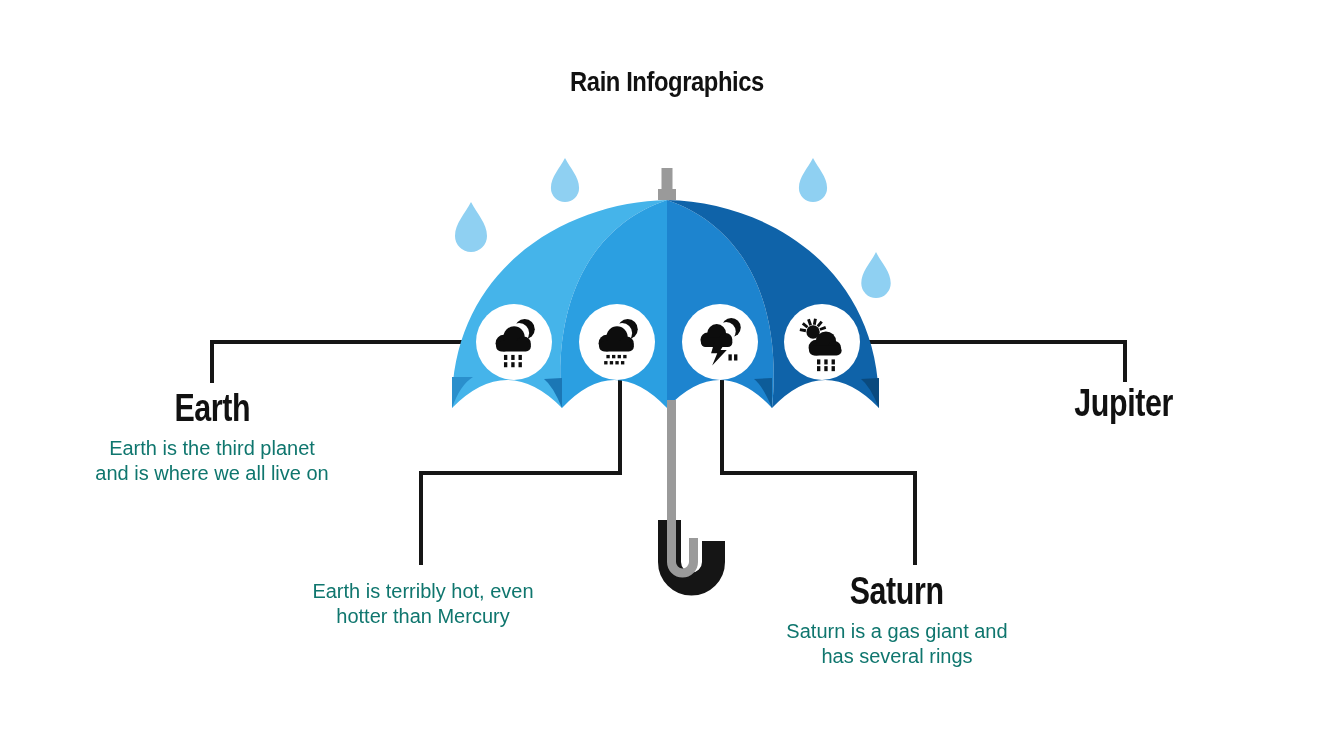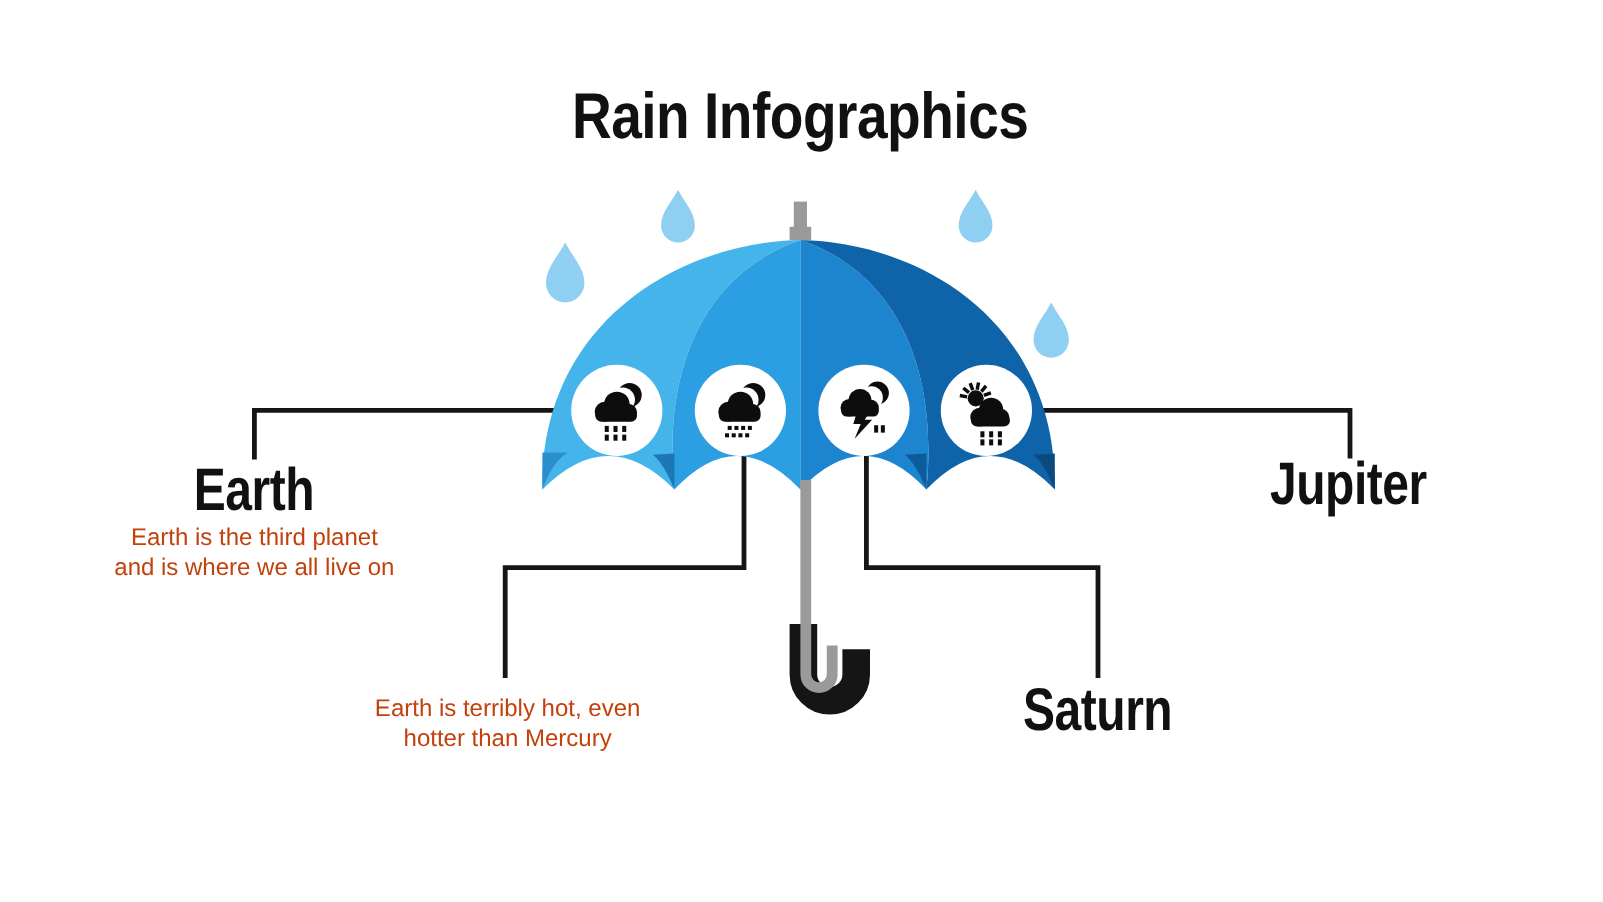--- a/index.html
+++ b/index.html
@@ -3,30 +3,30 @@
 <meta charset="utf-8">
 <style>
   html,body{margin:0;padding:0;background:#ffffff;}
   .canvas{
     position:relative;width:1336px;height:752px;overflow:hidden;background:#ffffff;
     font-family:"Liberation Sans","DejaVu Sans",sans-serif;color:#1e1e1e;
   }
   .gfx{position:absolute;left:0;top:0;}
   .title{
     position:absolute;left:367px;top:66px;width:600px;margin:0;
-    text-align:center;font-size:54px;font-weight:700;color:#111;
+    text-align:center;font-size:28px;font-weight:700;color:#111;
   }
   .cond{display:inline-block;transform:scaleX(0.80);transform-origin:50% 100%;white-space:nowrap;letter-spacing:-0.5px;}
   .title .cond{transform:scaleX(0.85);}
   .label{position:absolute;width:320px;text-align:center;}
-  .pname{font-size:50px;font-weight:700;line-height:40px;color:#111;}
-  .pdesc{margin-top:8px;font-size:20px;line-height:25px;color:#c2410c;white-space:pre-line;}
+  .pname{font-size:38px;font-weight:700;line-height:40px;color:#111;}
+  .pdesc{margin-top:8px;font-size:20px;line-height:25px;color:#0f766e;white-space:pre-line;}
   .label-earth{left:52px;top:388px;}
   .label-venus{left:263px;top:571px;}
-  .label-saturn{left:755px;top:571px;}
+  .label-saturn{left:737px;top:571px;}
   .label-jupiter{left:964px;top:383px;}
 </style>
 </head>
 <body>
 
 <div class="canvas">
 
   <svg class="gfx" width="1336" height="752" viewBox="0 0 1336 752">
 
     <g stroke="#161616" stroke-width="4" fill="none">
@@ -154,19 +154,21 @@
 and is where we all live on</div>
   </div>
 
   <div class="label label-venus">
     <div class="pdesc">Earth is terribly hot, even
 hotter than Mercury</div>
   </div>
 
   <div class="label label-saturn">
     <div class="pname"><span class="cond">Saturn</span></div>
+    <div class="pdesc">Saturn is a gas giant and
+has several rings</div>
   </div>
 
   <div class="label label-jupiter">
     <div class="pname"><span class="cond">Jupiter</span></div>
   </div>
 
 </div>
 
 </body></html>

